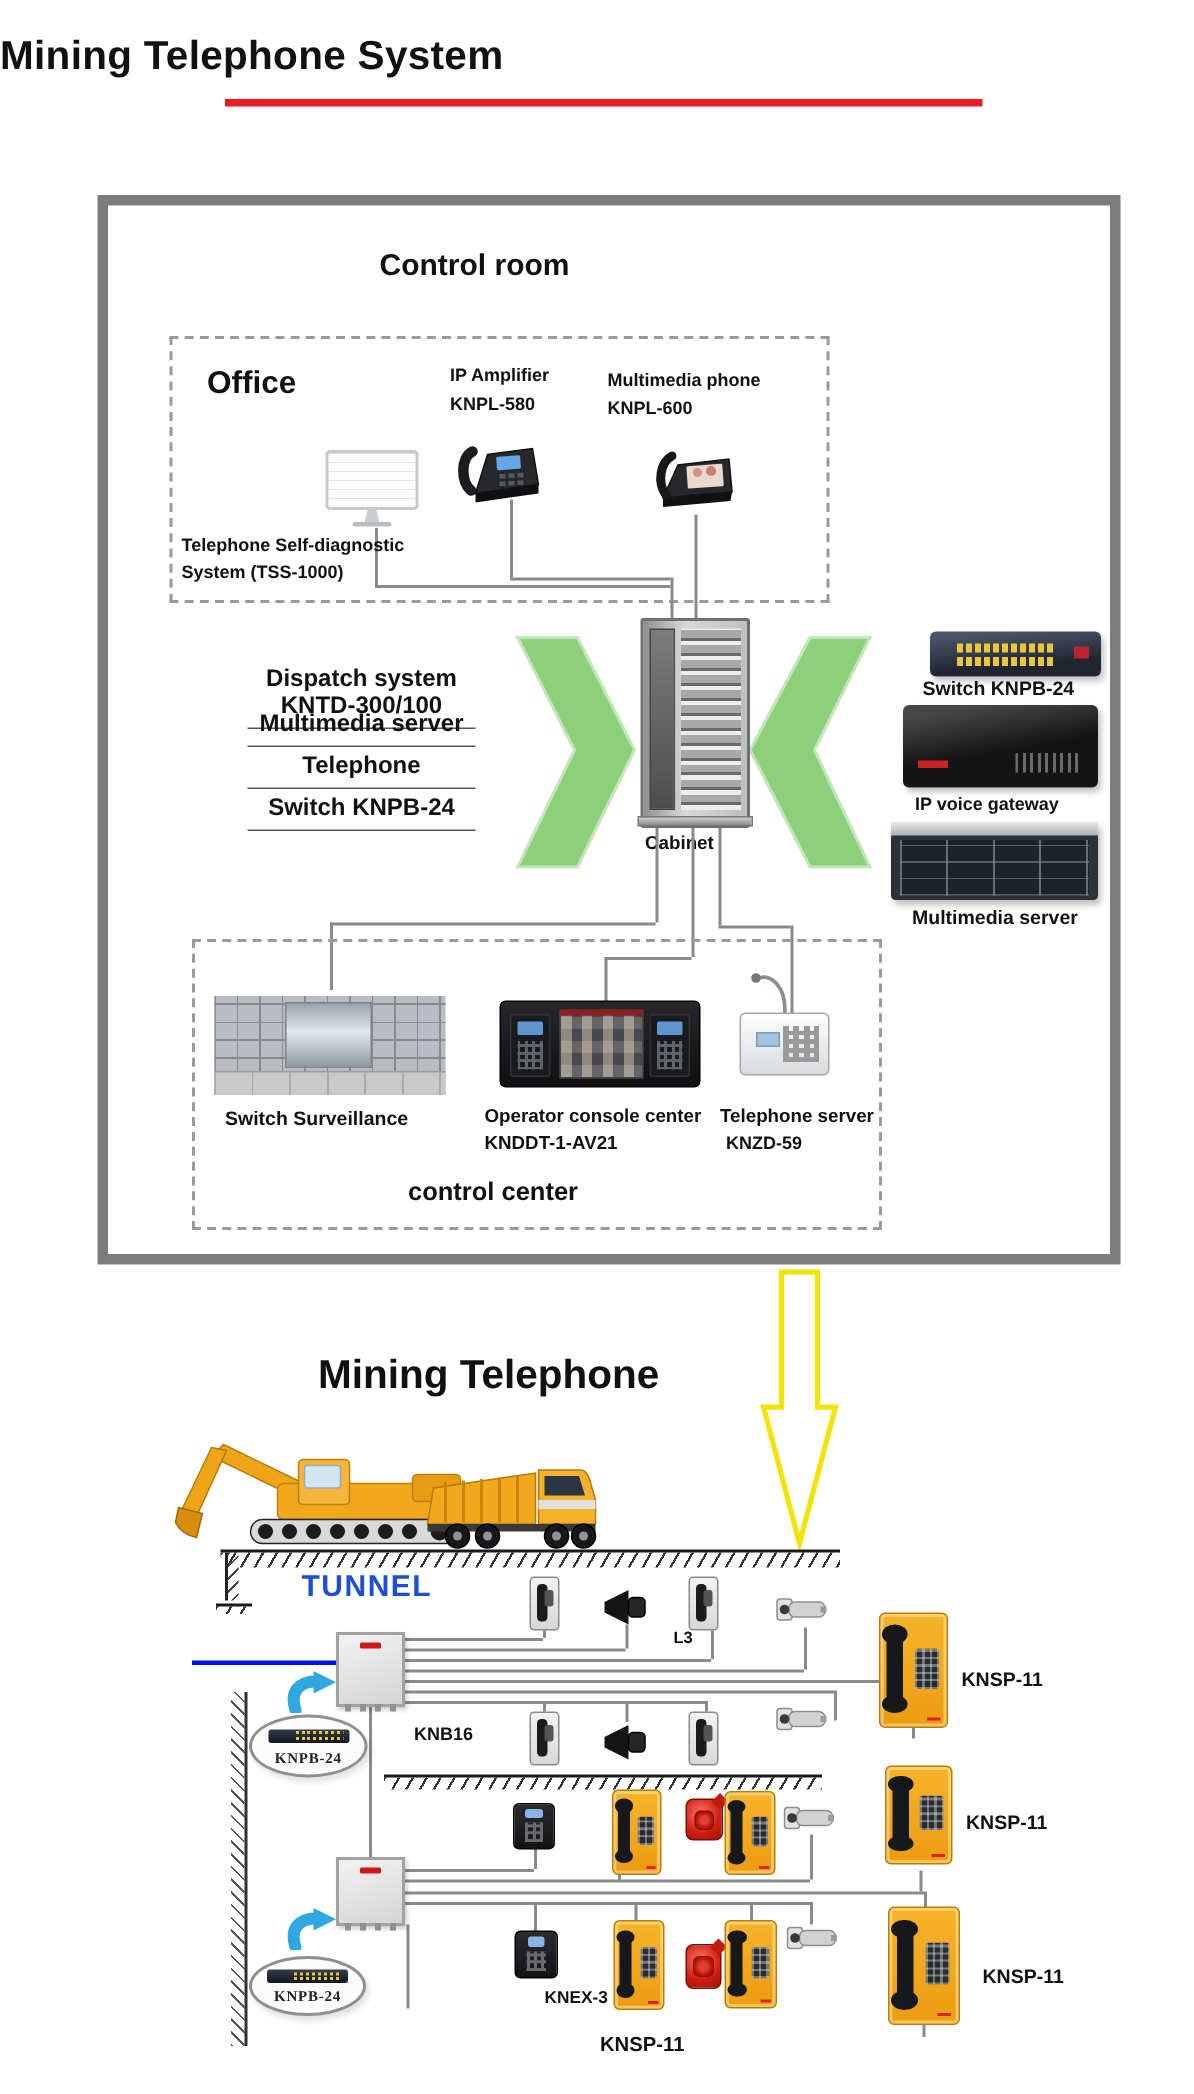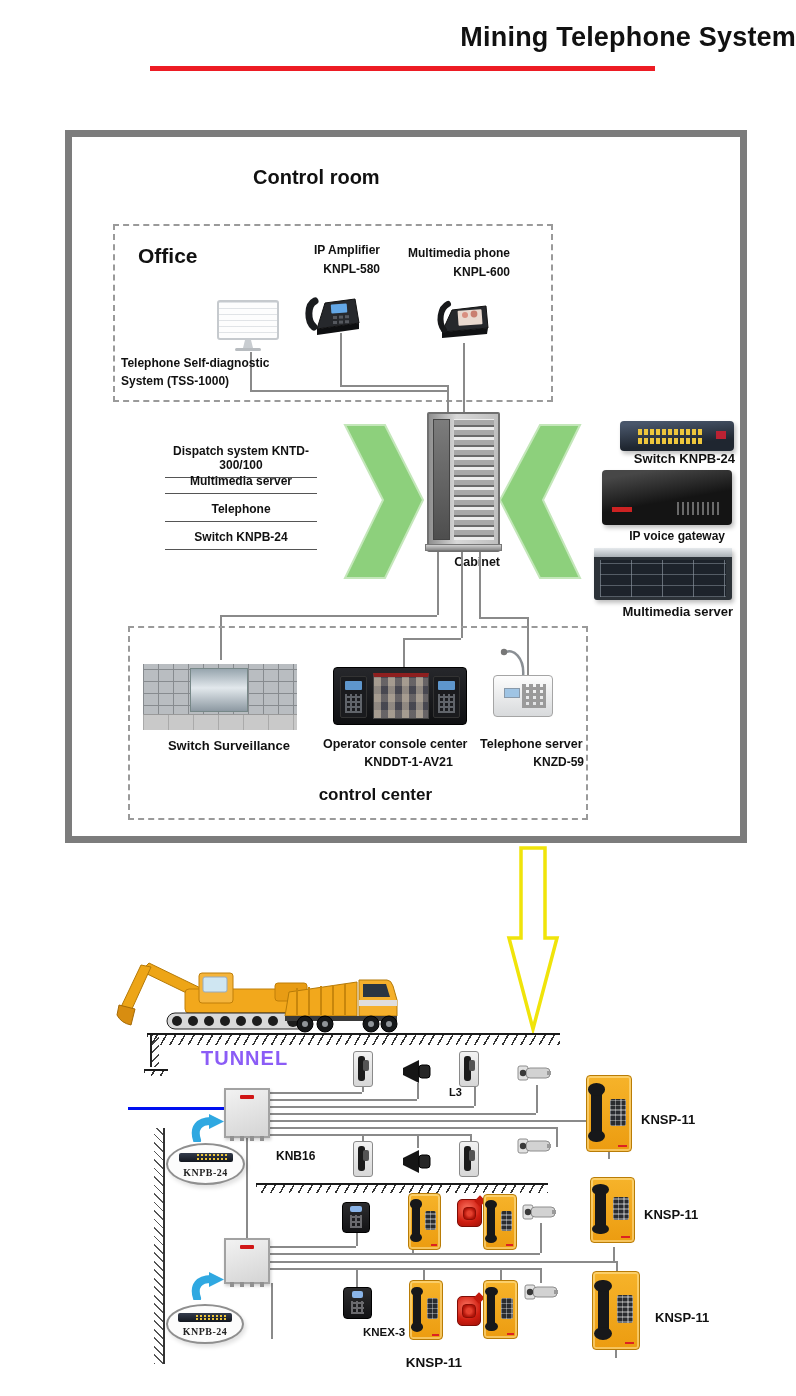--- a/index.html
+++ b/index.html
@@ -1,29 +1,29 @@
 <!DOCTYPE html>
 <html><head>
 <meta charset="utf-8">
 <style>
   *{box-sizing:border-box;margin:0;padding:0}
   body{background:#fff;font-family:"Liberation Sans",sans-serif}
   .canvas{position:relative;width:796px;height:1396px;background:#fff;overflow:hidden}
   .abs{position:absolute}
   .lbl{position:absolute;font-weight:700;color:#111;font-size:12px;white-space:nowrap}
-  .ctr{text-align:right}
+  .ctr{text-align:left}
   i.ln{position:absolute;background:#8a8a8a;display:block}
   .hl{height:1.5px}
   .vl{width:1.5px}
   .dashed{position:absolute;border:2px dashed #9a9a9a;background:transparent}
   .outerbox{position:absolute;border:7px solid #7c7c7c}
   .hatch-h{position:absolute;border-top:2.5px solid #1a1a1a;background:repeating-linear-gradient(120deg,#333 0 1.5px,transparent 1.5px 8px)}
   .hatch-v{position:absolute;border-right:2.5px solid #333;background:repeating-linear-gradient(45deg,#555 0 1.2px,transparent 1.2px 6px)}
   .hatch-corner{position:absolute;border-left:2.5px solid #222;background:repeating-linear-gradient(135deg,#444 0 1.2px,transparent 1.2px 6px)}
-  .rackitem{position:absolute;width:152px;text-align:center;font-weight:700;font-size:12px;color:#111;border-bottom:1.5px solid #555;padding-bottom:5px}
+  .rackitem{position:absolute;width:152px;text-align:center;font-weight:700;font-size:16px;color:#111;border-bottom:1.5px solid #555;padding-bottom:5px}
   
   .mon-screen{width:62px;height:40px;background:#fdfdfd;border:2px solid #c6cace;border-radius:3px;background-image:linear-gradient(rgba(150,160,170,.28) 1px,transparent 1px);background-size:100% 6px}
   .mon-stand{margin:0 auto;width:10px;height:8px;background:#c9cdd1;clip-path:polygon(20% 0,80% 0,100% 100%,0 100%)}
   .mon-base{margin:0 auto;width:26px;height:3px;background:#b8bcc0;border-radius:2px}
   
   .cabinet{position:absolute;background:linear-gradient(90deg,#8f8f8f,#d8d8d8 40%,#bfbfbf);border:2px solid #707070;border-radius:2px}
   .cab-left{position:absolute;left:4px;top:5px;bottom:10px;width:17px;background:linear-gradient(#7c7c7c,#4e4e4e);border:1px solid #444}
   .cab-slots{position:absolute;left:25px;right:4px;top:5px;bottom:10px;background:repeating-linear-gradient(0deg,#ededed 0 3px,#6a6a6a 3px 5px,#a8a8a8 5px 10px)}
   .cab-base{position:absolute;left:-4px;right:-4px;bottom:-1px;height:7px;background:linear-gradient(#d0d0d0,#8a8a8a);border:1px solid #777}
   
@@ -213,20 +213,21 @@
   <div class="lbl ctr" style="left:484px;top:755px;width:100px;font-size:12px">KNZD-59</div>
 
   <div class="lbl ctr" style="left:272px;top:785px;width:160px;font-size:17px">control center</div>
 
   <div class="abs" style="left:506px;top:846px">
     <svg width="54" height="188" viewBox="0 0 54 188">
       <polygon points="15,2 39,2 39,92 51,92 27,183 3,92 15,92" fill="#fff" stroke="#F0E40A" stroke-width="3.5"></polygon>
     </svg>
   </div>
 
+  <div class="lbl ctr" style="left:212px;top:901px;width:270px;font-size:27px">Mining Telephone</div>
 
   <div class="abs" style="left:115px;top:955px">
     <svg width="222" height="80" viewBox="0 0 222 80">
       <polygon points="88,46 100,40 34,8 26,16" fill="#eda517" stroke="#b57a08"></polygon>
       <polygon points="26,10 36,12 16,56 6,52" fill="#eda517" stroke="#b57a08"></polygon>
       <path d="M4 50 L20 54 L16 70 Q6 68 2 60 Z" fill="#d88d10" stroke="#a56a06"></path>
       <rect x="70" y="34" width="104" height="24" rx="4" fill="#f2a81c" stroke="#c07f08"></rect>
       <rect x="160" y="28" width="32" height="18" rx="3" fill="#e89c14" stroke="#c07f08"></rect>
       <rect x="84" y="18" width="34" height="30" rx="3" fill="#f5b53c" stroke="#c07f08"></rect>
       <rect x="88" y="22" width="24" height="15" rx="2" fill="#cfe6f2" stroke="#99aabb"></rect>
@@ -269,21 +270,21 @@
           <circle cx="42" cy="54" r="3"></circle>
           <circle cx="88" cy="54" r="3"></circle>
           <circle cx="106" cy="54" r="3"></circle>
         </g>
     </svg>
   </div>
 
   <div class="hatch-h" style="left:147px;top:1033px;width:413px;height:12px"></div>
   <div class="hatch-corner" style="left:150px;top:1035px;width:9px;height:32px"></div>
   <div class="hatch-h" style="left:144px;top:1069px;width:24px;height:7px"></div>
-  <div class="lbl" style="left:201px;top:1047px;font-size:20px;color:#8b5cf6;letter-spacing:1px">TUNNEL</div>
+  <div class="lbl" style="left:201px;top:1047px;font-size:20px;color:#1d4ed8;letter-spacing:1px">TUNNEL</div>
   <div class="hatch-v" style="left:154px;top:1128px;width:11px;height:236px"></div>
   <div class="hatch-h" style="left:256px;top:1183px;width:292px;height:10px"></div>
 
   <div class="abs" style="left:128px;top:1107px;width:97px;height:2.5px;background:#0010F0"></div>
 
   <i class="ln hl" style="left:270px;top:1092px;width:92px"></i>
   <i class="ln vl" style="left:362px;top:1086px;height:6px"></i>
   <i class="ln hl" style="left:270px;top:1099px;width:147px"></i>
   <i class="ln vl" style="left:417px;top:1083px;height:16px"></i>
   <i class="ln hl" style="left:270px;top:1106px;width:204px"></i>

